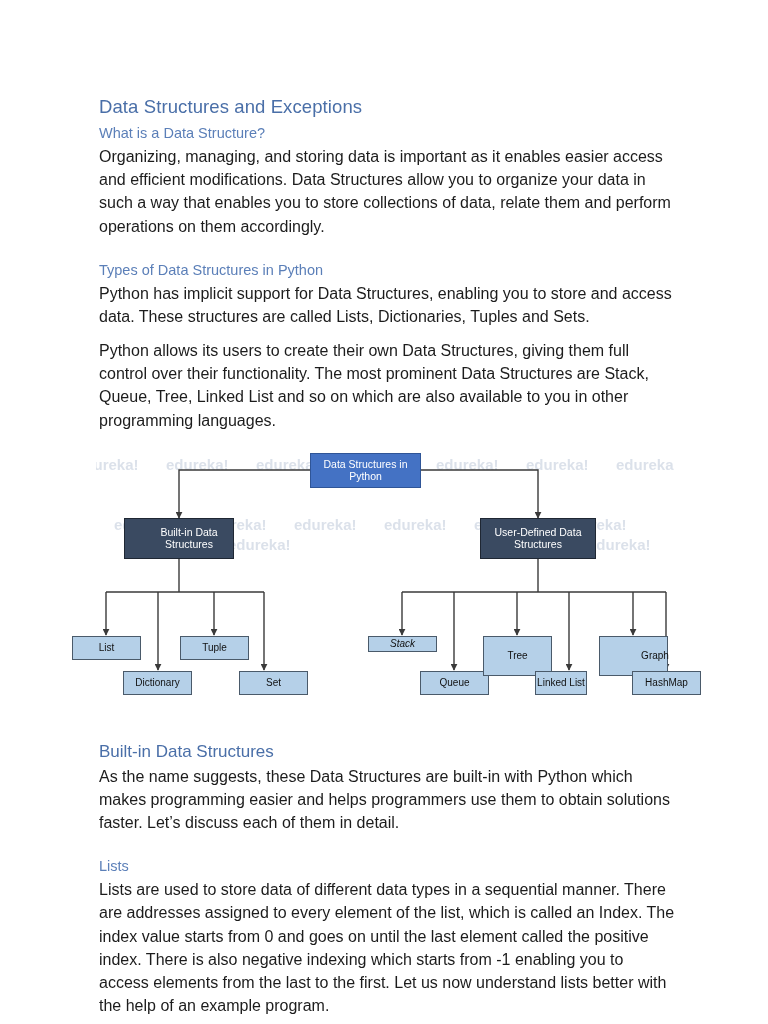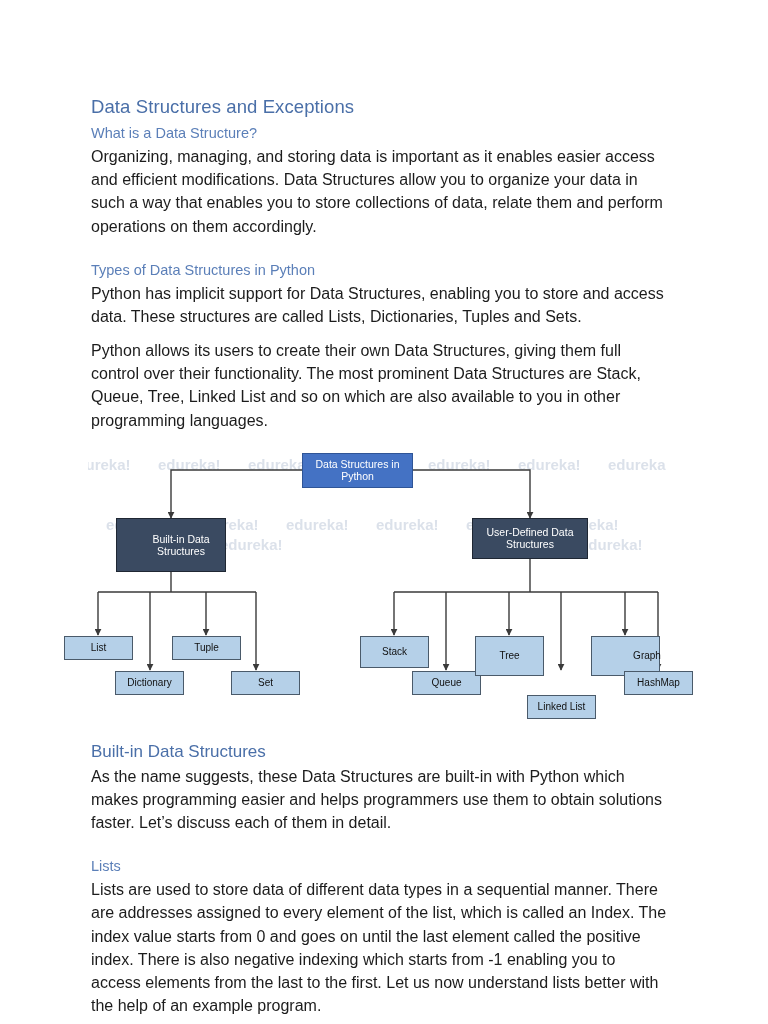--- a/index.html
+++ b/index.html
@@ -17,21 +17,21 @@
   }
   .page {
     position: absolute;
     left: 0; top: 0;
     width: 768px;
     height: 1024px;
     background: #fff;
   }
   .content {
     position: absolute;
-    left: 91px;
+    left: 99px;
     top: 96px;
     width: 578px;
   }
 
   h1.doc-title {
     font-size: 18.5px;
     font-weight: 400;
     color: #4a6fa8;
     margin: 0 0 6px 0;
     letter-spacing: 0.1px;
@@ -178,39 +178,39 @@
           <path d="M 537 144 L 537 187" marker-end="url(#arr)"></path>
           <path d="M 570 144 L 570 222" marker-end="url(#arr)"></path>
         </g>
       </svg>
 
       <div class="node node-root" style="left:214px; top:5px; width:111px; height:35px; flex-direction:column;">
         <span>Data Structures in</span>
         <span>Python</span>
       </div>
 
-      <div class="node node-mid" style="left:28px; top:70px; width:110px; height:54px; flex-direction:column;padding-left:20px;">
+      <div class="node node-mid" style="left:28px; top:70px; width:110px; height:41px; flex-direction:column;padding-left:20px;">
         <span>Built-in Data</span>
         <span>Structures</span>
       </div>
 
       <div class="node node-mid" style="left:384px; top:70px; width:116px; height:41px; flex-direction:column;justify-content:center;">
         <span>User-Defined Data</span>
         <span>Structures</span>
       </div>
 
       <div class="node node-leaf" style="left:-24px; top:188px; width:69px; height:24px;">List</div>
       <div class="node node-leaf" style="left:27px; top:223px; width:69px; height:24px;">Dictionary</div>
       <div class="node node-leaf" style="left:84px; top:188px; width:69px; height:24px;">Tuple</div>
       <div class="node node-leaf" style="left:143px; top:223px; width:69px; height:24px;">Set</div>
 
-      <div class="node node-leaf" style="left:272px; top:188px; width:69px; height:32px;">Stack</div>
+      <div class="node node-leaf" style="left:272px; top:188px; width:69px; height:16px;font-style:italic;">Stack</div>
       <div class="node node-leaf" style="left:324px; top:223px; width:69px; height:24px;">Queue</div>
       <div class="node node-leaf" style="left:387px; top:188px; width:69px; height:40px;">Tree</div>
-      <div class="node node-leaf" style="left:439px; top:223px; width:69px; height:24px;margin-top:24px;">Linked List</div>
+      <div class="node node-leaf" style="left:439px; top:223px; width:52px; height:24px;">Linked List</div>
       <div class="node node-leaf" style="left:503px; top:188px; width:69px; height:40px;padding-left:43px;">Graph</div>
       <div class="node node-leaf" style="left:536px; top:223px; width:69px; height:24px;">HashMap</div>
 
     </div>
 
     <div class="spacer-18"></div>
 
     <h2 class="sec-title big">Built-in Data Structures</h2>
     <p class="body-text">As the name suggests, these Data Structures are built-in with Python which makes programming easier and helps programmers use them to obtain solutions faster. Let’s discuss each of them in detail.</p>
 

